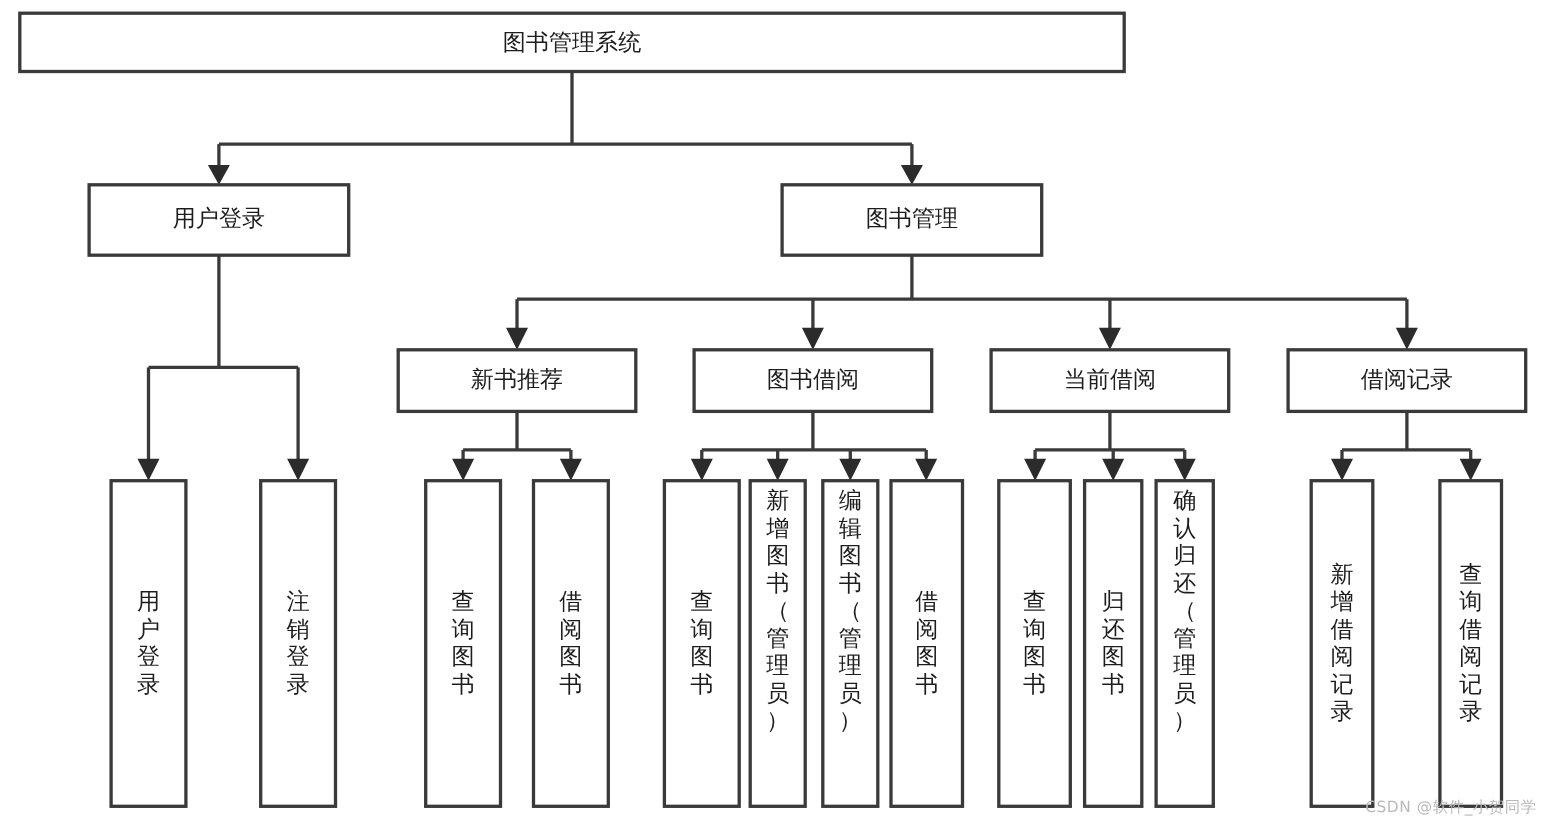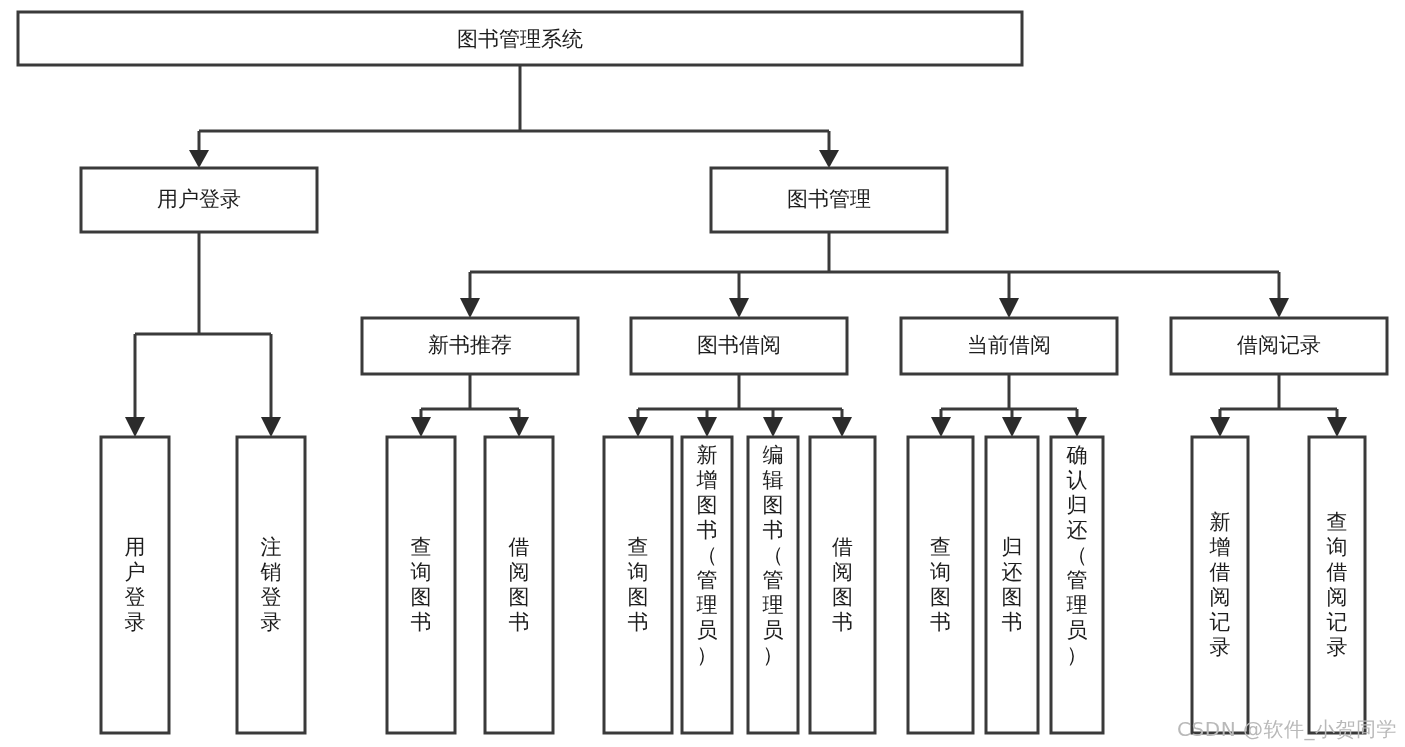--- a/index.html
+++ b/index.html
@@ -58,21 +58,21 @@
     color: #1d1d1d;
     text-align: center;
     white-space: pre;
     pointer-events: none;
   }
   .watermark {
     position: absolute;
     right: 8px;
     bottom: 4px;
     font-family: "DejaVu Sans", "Liberation Sans", sans-serif;
-    font-size: 20px;
+    font-size: 14px;
     color: #b9b9b9;
     letter-spacing: 0.5px;
     white-space: nowrap;
   }
 </style>
 </head>
 <body>
 
 <div id="diagram-root">
 

